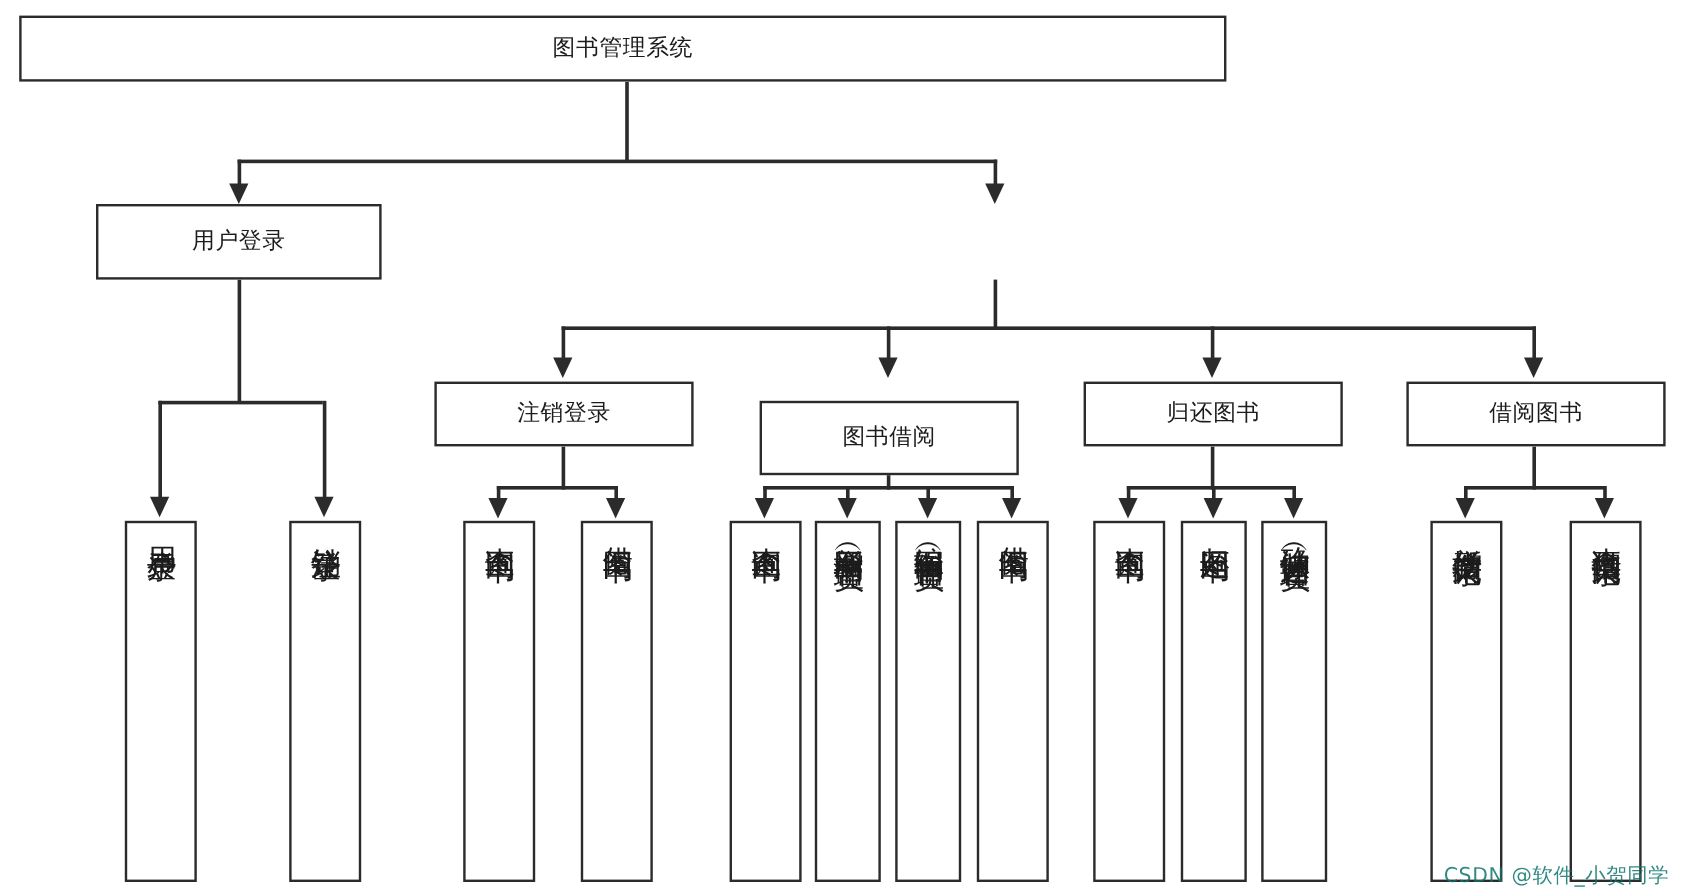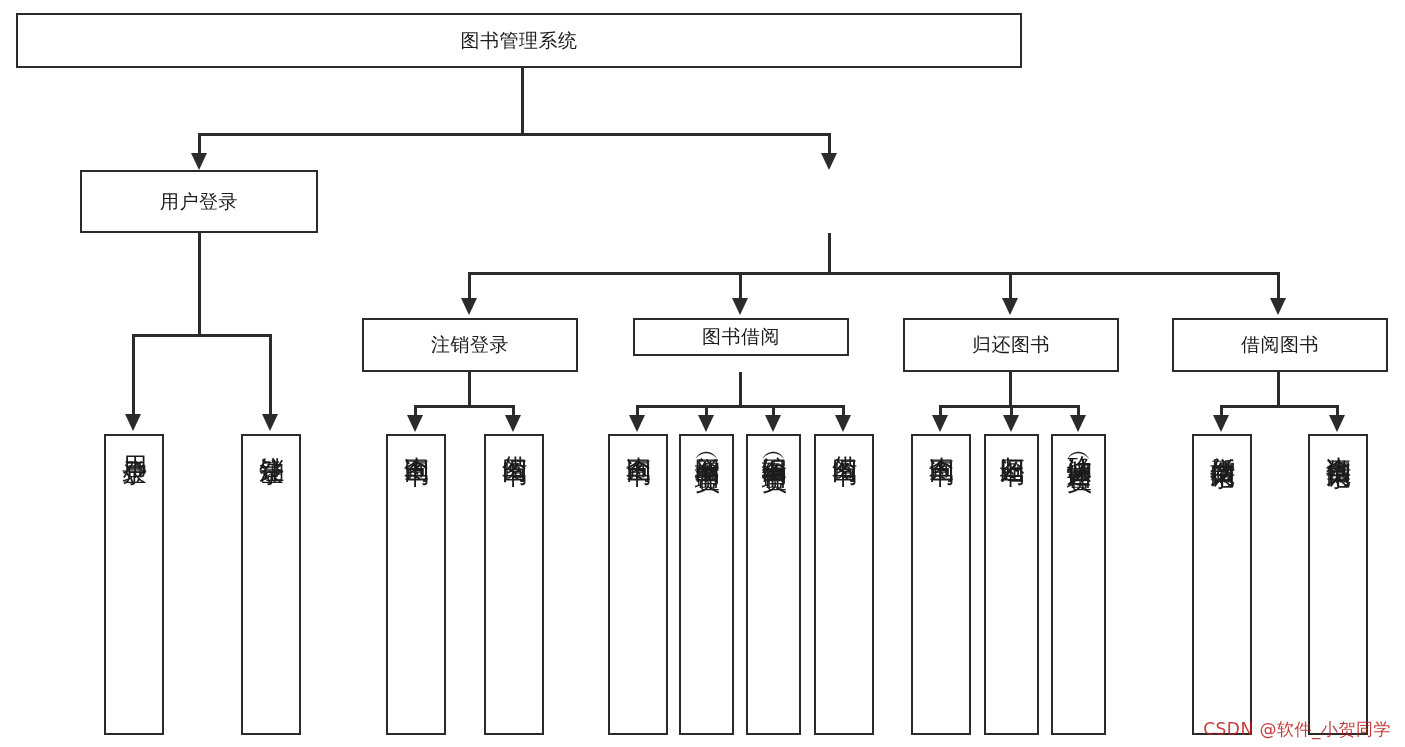--- a/index.html
+++ b/index.html
@@ -69,21 +69,21 @@
     border-left:8px solid transparent;
     border-right:8px solid transparent;
     border-top:17px solid #2b2b2b;
     z-index:2;
   }
   #watermark{
     position:absolute;
     right:14px;
     bottom:6px;
     font-size:17px;
-    color:#b91c1c;
+    color:#0f766e;
     opacity:.85;
     letter-spacing:.5px;
     z-index:5;
     white-space:nowrap;
     font-family:"DejaVu Sans","Liberation Sans",sans-serif;
   }
 </style>
 </head>
 <body>
 
@@ -95,21 +95,21 @@
 
   <div class="node" style="left:80px;top:170px;width:238px;height:63px;">
     <span class="lbl">用户登录</span>
   </div>
 
 
   <div class="node" style="left:362px;top:318px;width:216px;height:54px;">
     <span class="lbl">注销登录</span>
   </div>
 
-  <div class="node" style="left:633px;top:318px;width:216px;height:38px;align-items:center;">
+  <div class="node" style="left:633px;top:334px;width:216px;height:62px;align-items:center;">
     <span class="lbl">图书借阅</span>
   </div>
 
   <div class="node" style="left:903px;top:318px;width:216px;height:54px;">
     <span class="lbl">归还图书</span>
   </div>
 
   <div class="node" style="left:1172px;top:318px;width:216px;height:54px;">
     <span class="lbl">借阅图书</span>
   </div>

